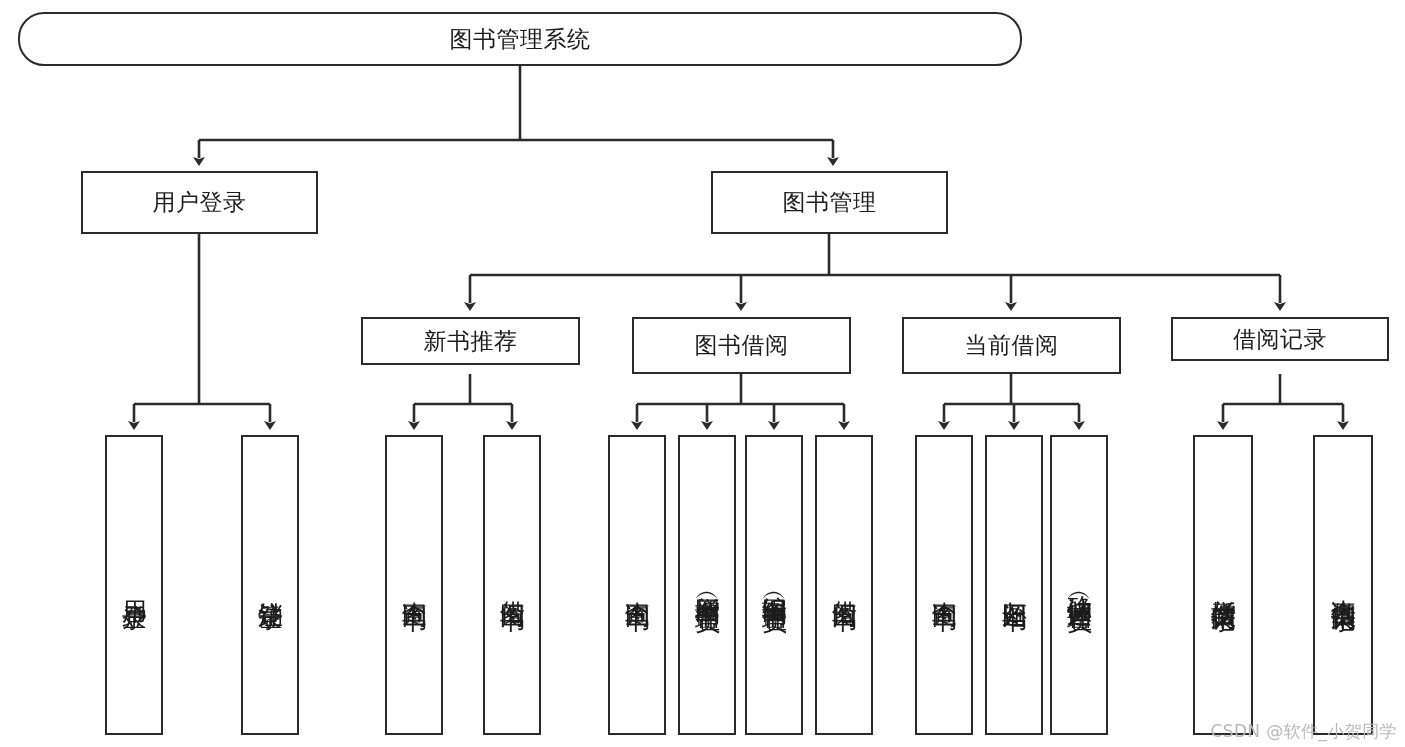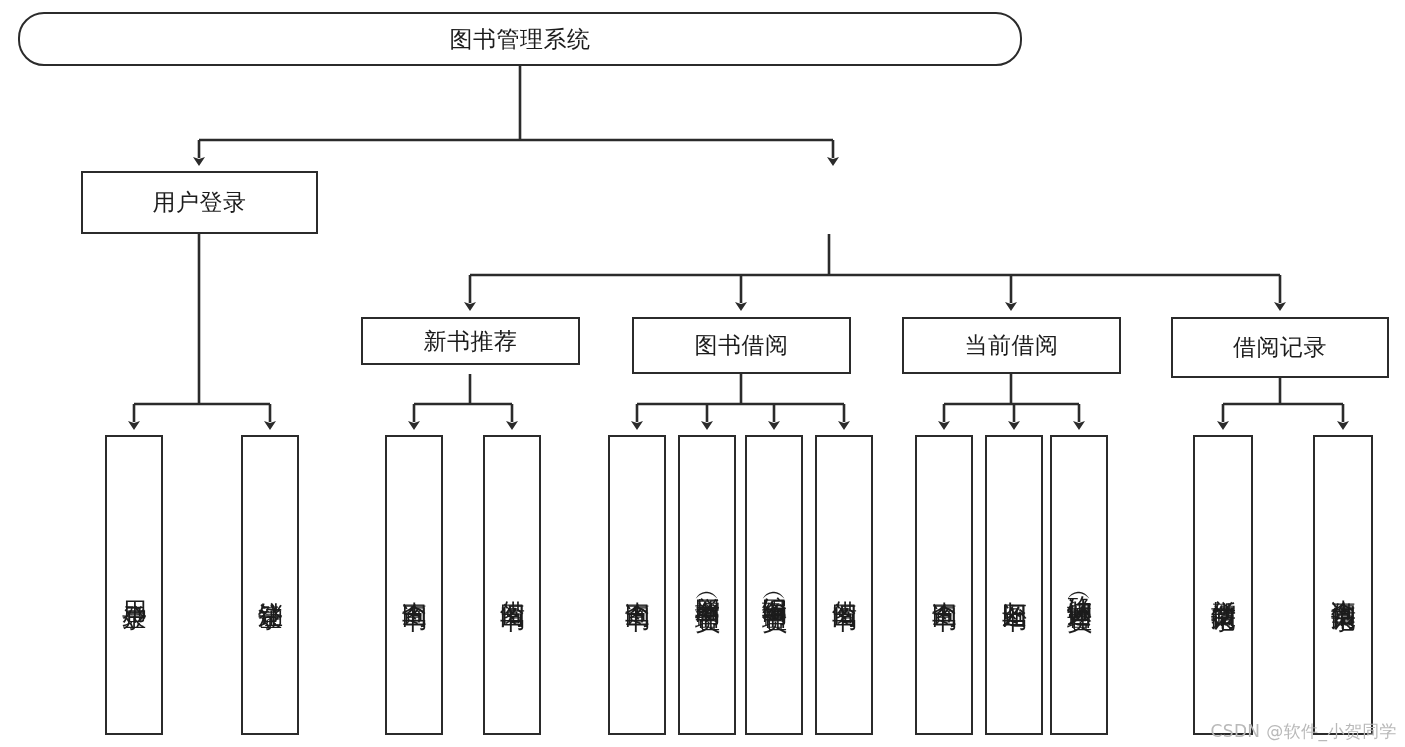--- a/index.html
+++ b/index.html
@@ -125,31 +125,34 @@
     </g>
   </svg>
 
   <div class="node h" style="left:18px; top:12px; width:1004px; height:54px;border-radius:26px;">
     <span class="label">图书管理系统</span>
   </div>
 
   <div class="node h" style="left:81px; top:171px; width:237px; height:63px;">
     <span class="label">用户登录</span>
   </div>
+  <div class="node h" style="left:711px; top:171px; width:237px; height:63px;">
+    <span class="label">图书管理</span>
+  </div>
 
   <div class="node h" style="left:361px; top:317px; width:219px; height:48px;">
     <span class="label">新书推荐</span>
   </div>
   <div class="node h" style="left:902px; top:317px; width:219px; height:57px;">
     <span class="label">当前借阅</span>
   </div>
   <div class="node h" style="left:632px; top:317px; width:219px; height:57px;">
     <span class="label">图书借阅</span>
   </div>
-  <div class="node h" style="left:1171px; top:317px; width:218px; height:61px;">
+  <div class="node h" style="left:1171px; top:317px; width:218px; height:44px;">
     <span class="label">借阅记录</span>
   </div>
 
   <div class="node v" style="left:105px; top:435px; width:58px; height:300px;">
     <span class="label">用户登录</span>
   </div>
   <div class="node v" style="left:241px; top:435px; width:58px; height:300px;">
     <span class="label">注销登录</span>
   </div>
 

